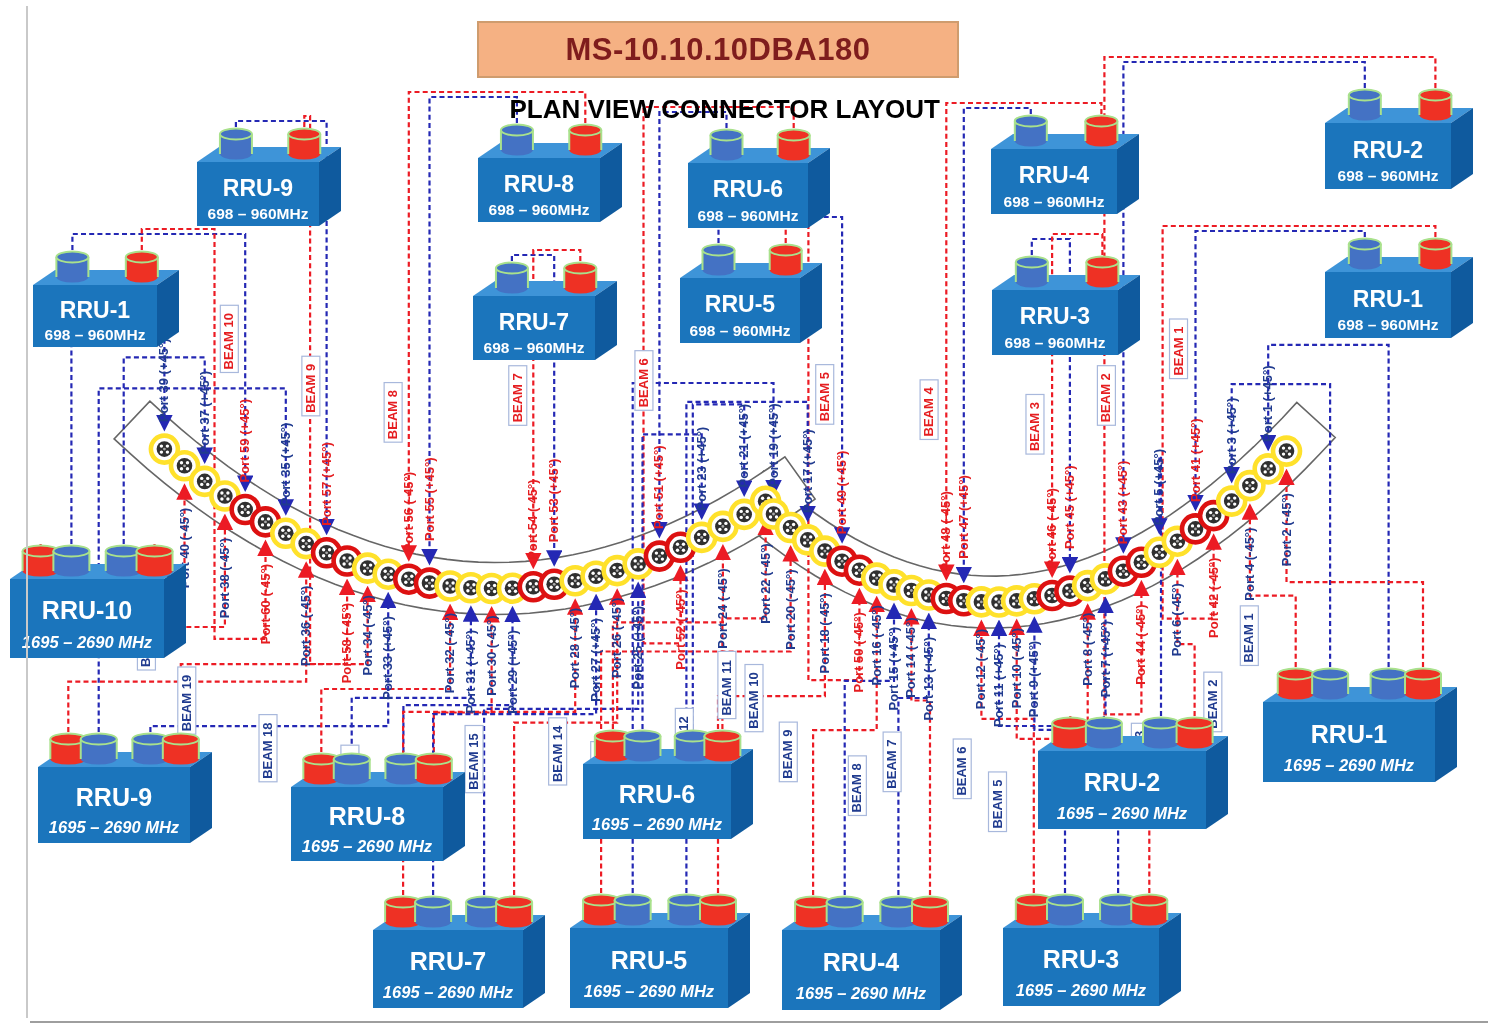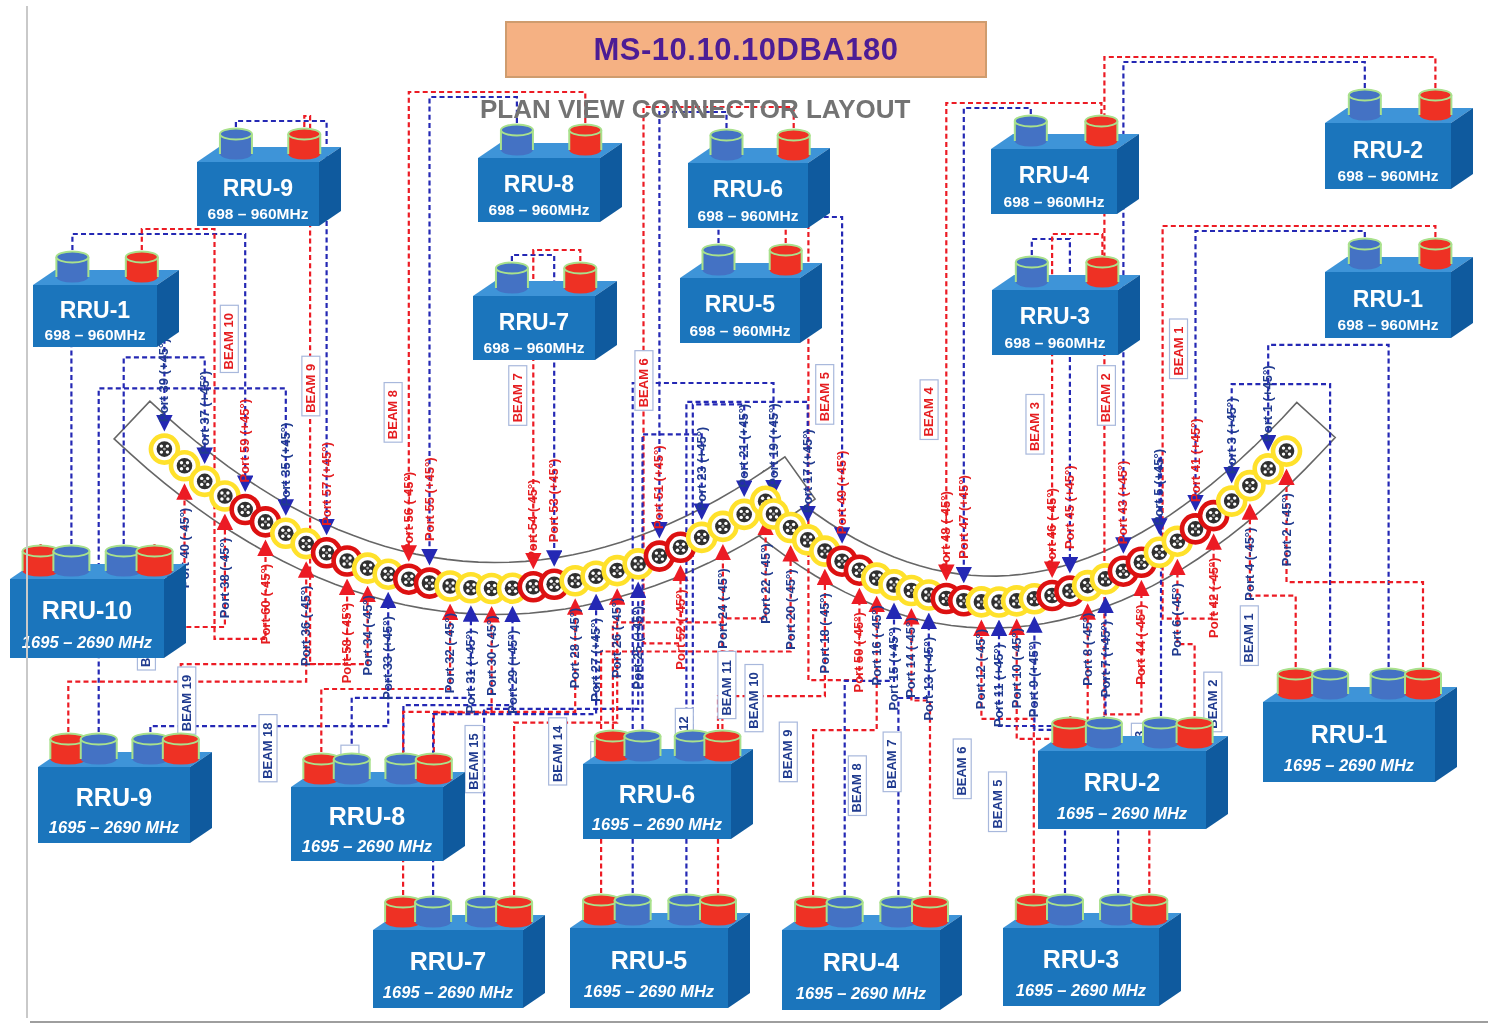--- a/index.html
+++ b/index.html
@@ -1,23 +1,23 @@
 <!DOCTYPE html>
 <html><head>
 <meta charset="utf-8">
 <style>
   html,body{margin:0;padding:0;background:#e8e8e8;}
   .page{position:relative;width:1500px;height:1036px;background:#ffffff;overflow:hidden;
         font-family:"Liberation Sans", sans-serif;margin:0 auto;}
   svg{position:absolute;left:0;top:0;}
   .title-box{position:absolute;left:477px;top:21px;width:478px;height:53px;
              background:#F5B183;border:2px solid #cf9c6e;display:flex;align-items:center;
-             justify-content:center;font-size:31px;font-weight:bold;color:#4c1d95;letter-spacing:.5px;margin-left:28px;}
-  .subtitle{position:absolute;left:480px;top:94px;width:460px;text-align:left;
-            color:#737373;font-weight:bold;font-size:26px;}
+             justify-content:center;font-size:31px;font-weight:bold;color:#7f1d1d;letter-spacing:.5px;}
+  .subtitle{position:absolute;left:480px;top:94px;width:460px;text-align:right;
+            color:#000000;font-weight:bold;font-size:26px;}
   .edge-left{position:absolute;left:26px;top:6px;width:2px;height:1012px;background:#c9c9c9;}
   .edge-bottom{position:absolute;left:30px;top:1021px;width:1458px;height:2px;background:#9e9e9e;}
 </style>
 </head>
 <body>
 
 <div class="page">
   <svg id="diagram" width="1500" height="1036" viewBox="0 0 1500 1036">
       <defs>
         <marker id="arrB" viewBox="0 0 10 10" refX="8.5" refY="5" markerWidth="7.5" markerHeight="7.5" orient="auto-start-reverse">

